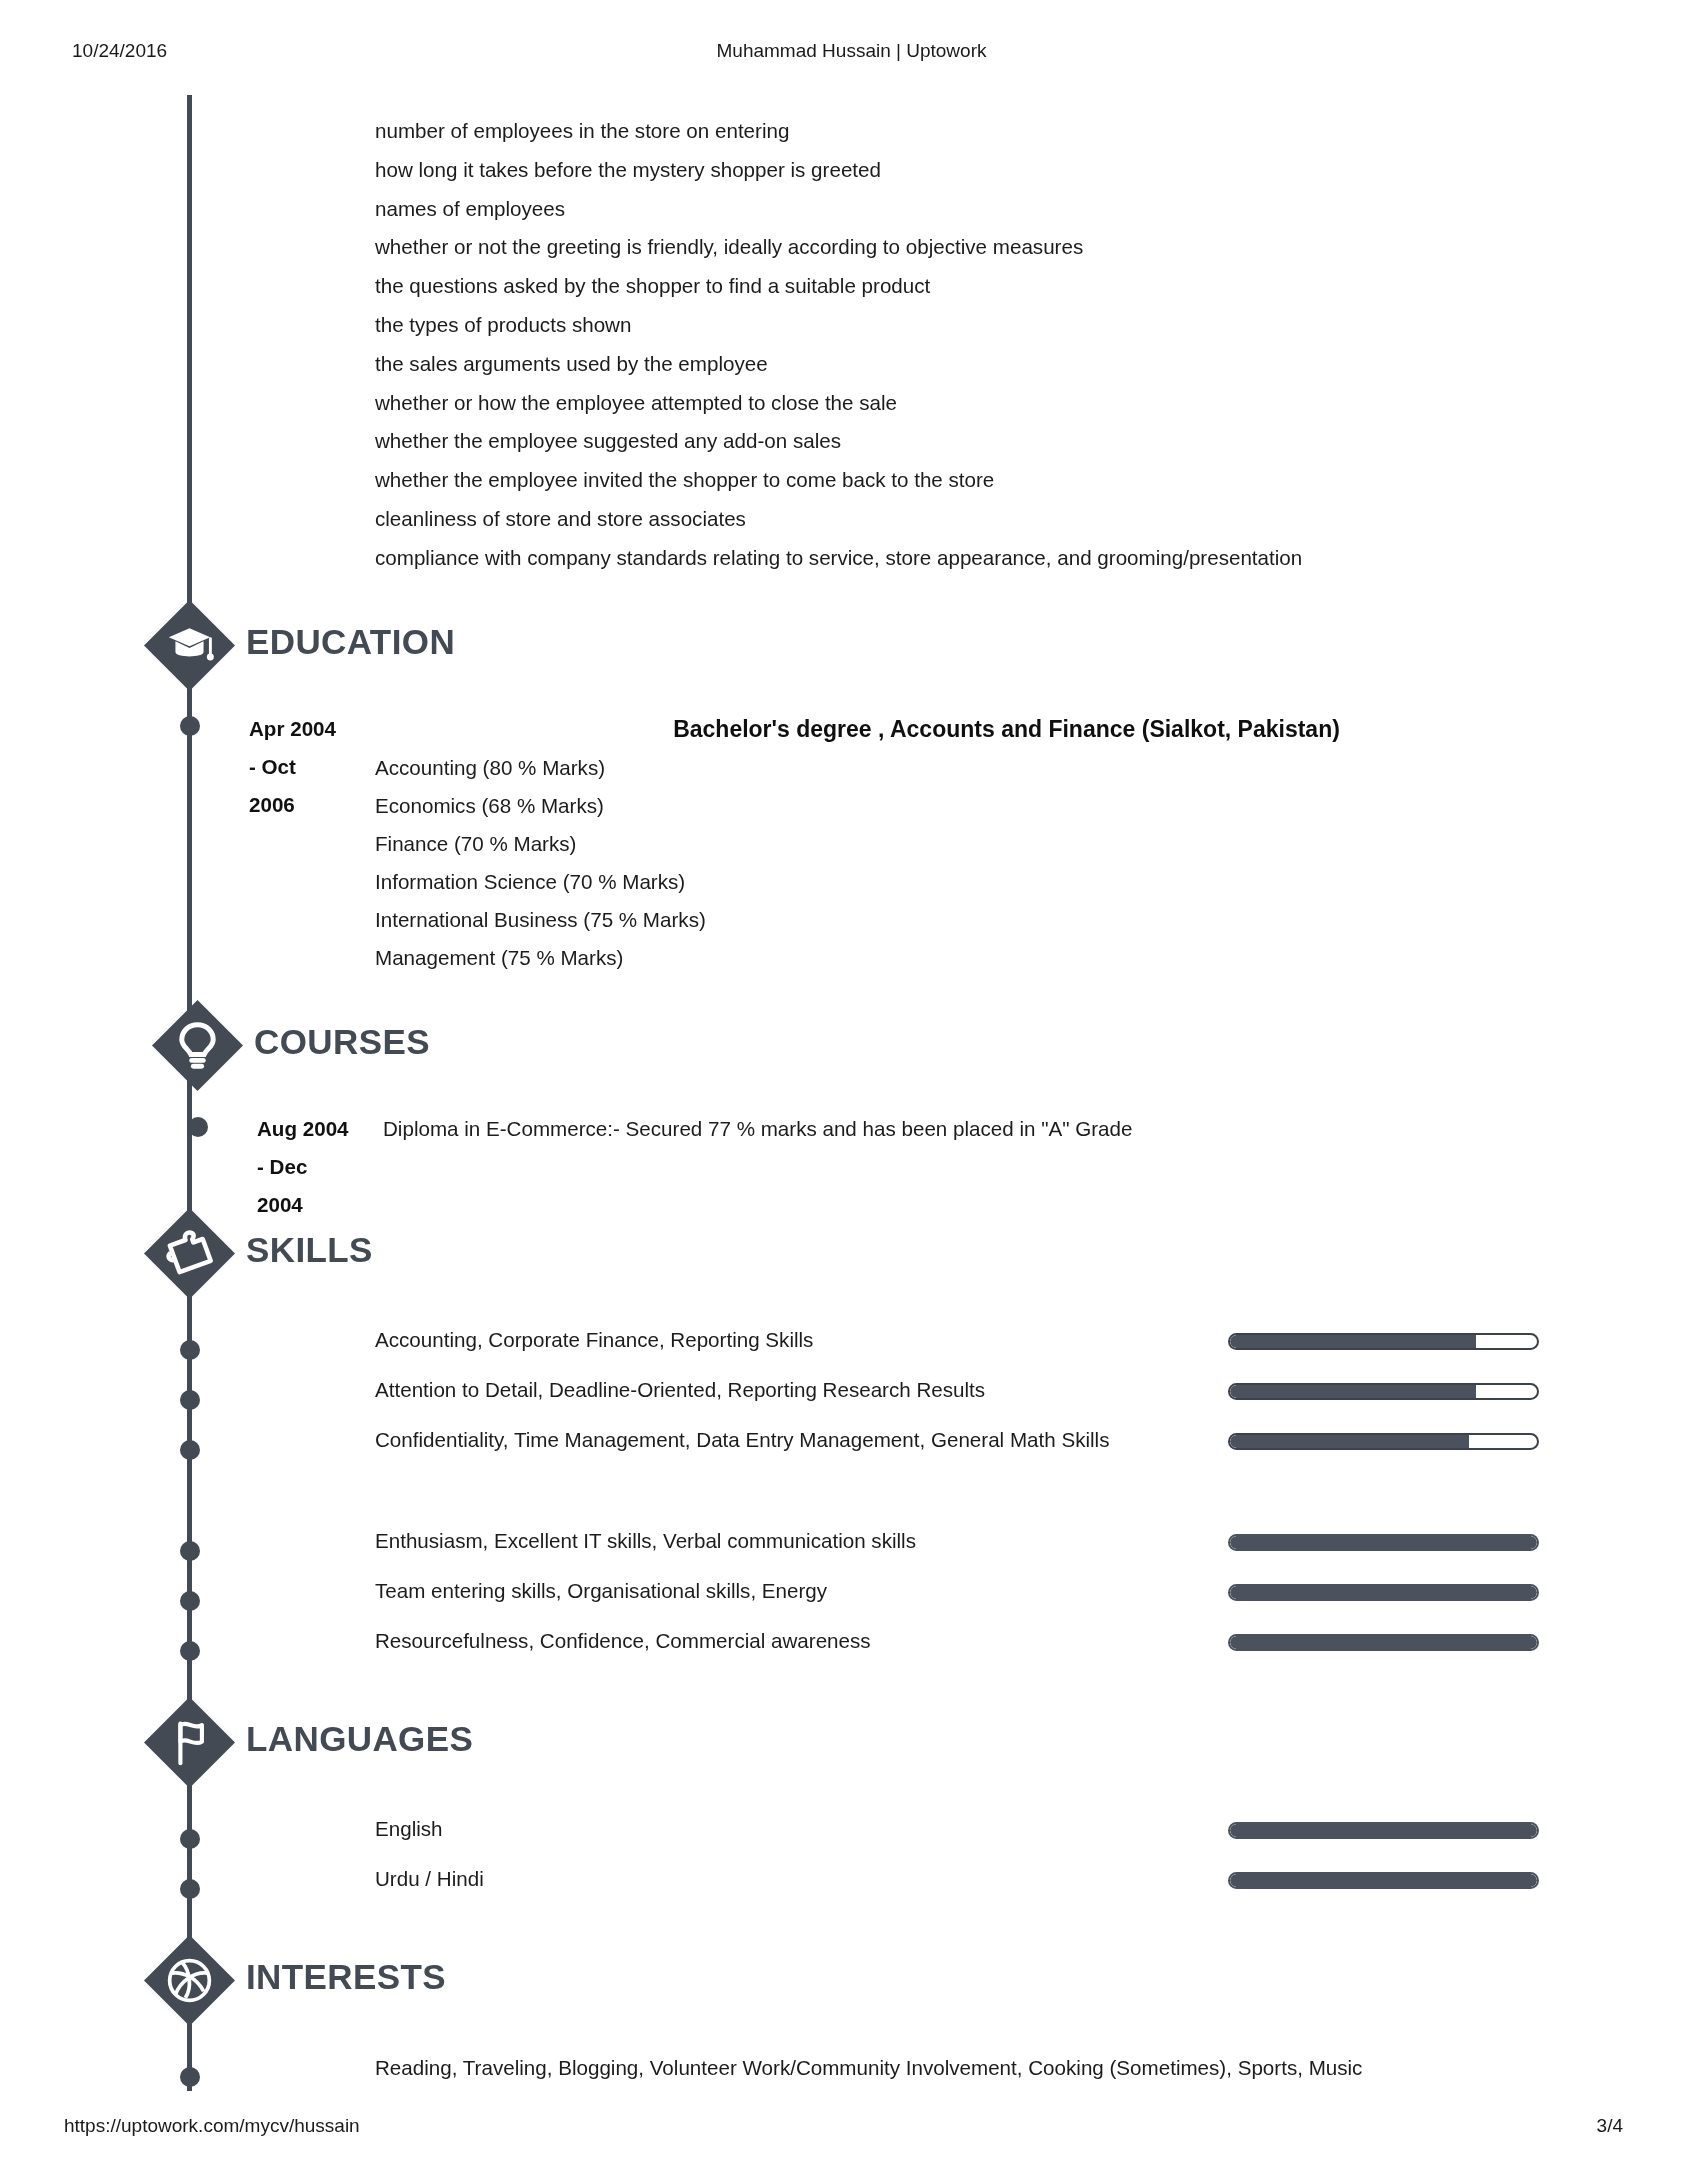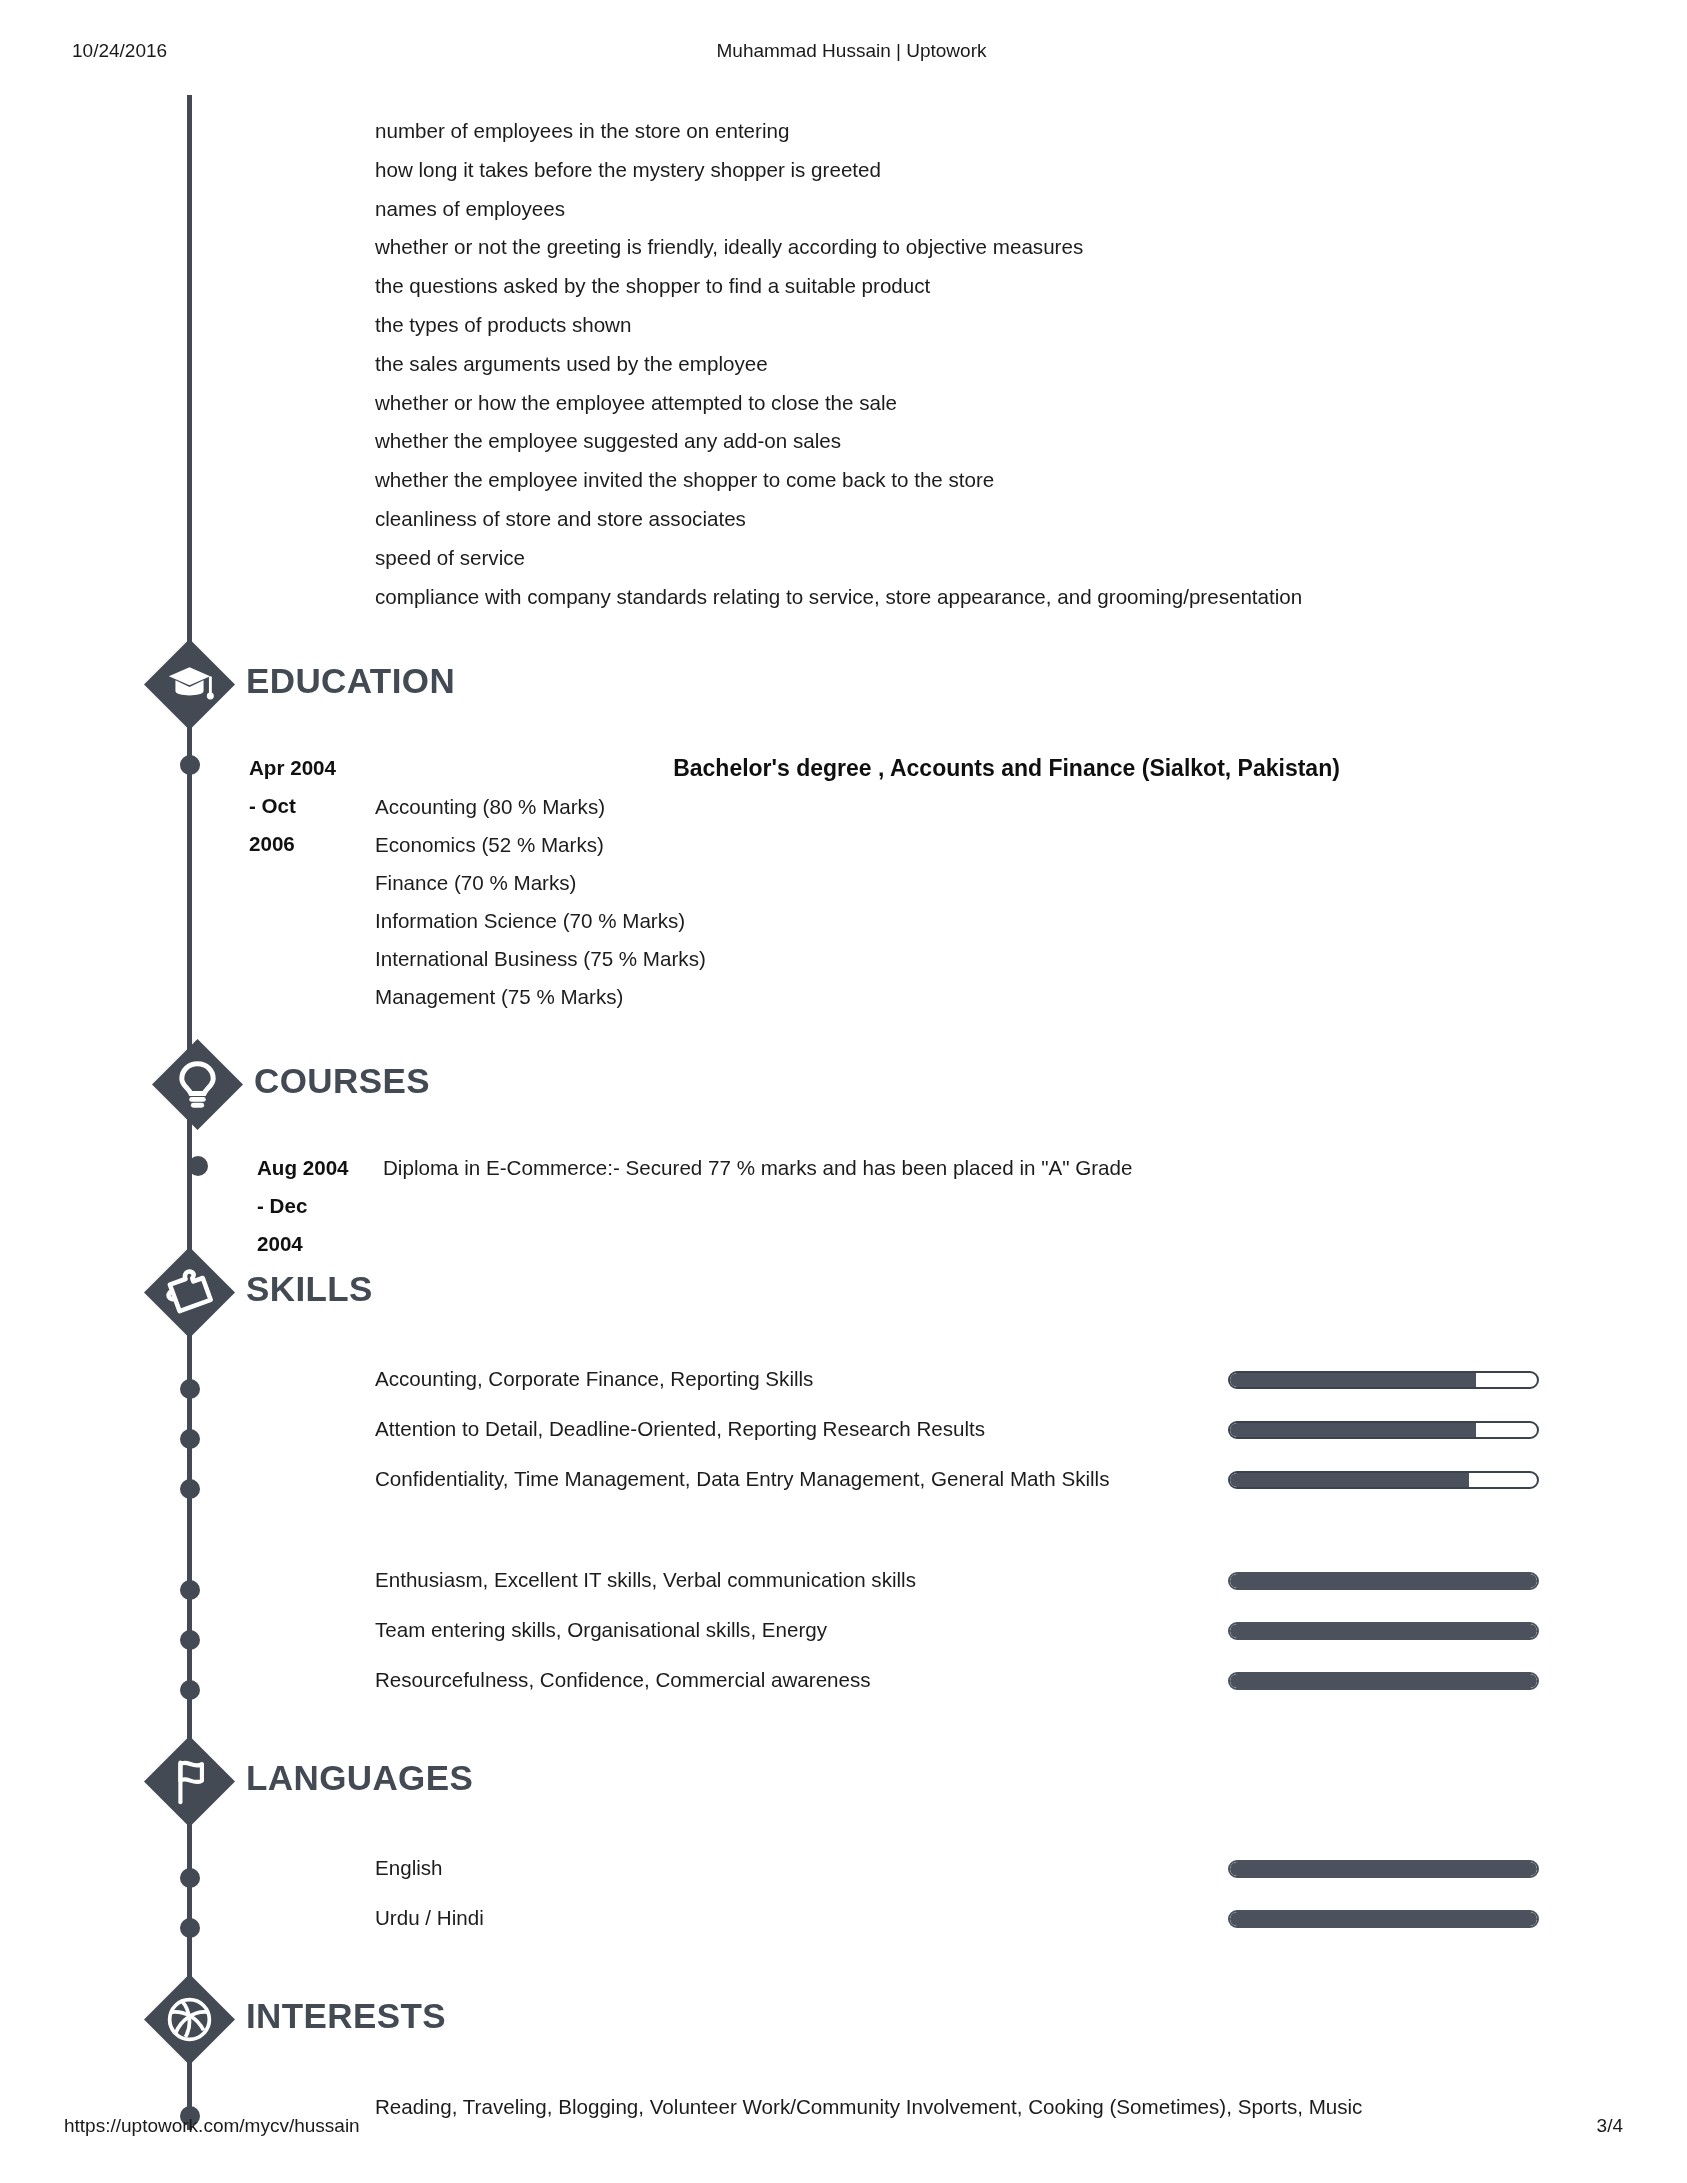--- a/index.html
+++ b/index.html
@@ -267,21 +267,20 @@
         <div class="bullet-line">how long it takes before the mystery shopper is greeted</div>
         <div class="bullet-line">names of employees</div>
         <div class="bullet-line">whether or not the greeting is friendly, ideally according to objective measures</div>
         <div class="bullet-line">the questions asked by the shopper to find a suitable product</div>
         <div class="bullet-line">the types of products shown</div>
         <div class="bullet-line">the sales arguments used by the employee</div>
         <div class="bullet-line">whether or how the employee attempted to close the sale</div>
         <div class="bullet-line">whether the employee suggested any add-on sales</div>
         <div class="bullet-line">whether the employee invited the shopper to come back to the store</div>
         <div class="bullet-line">cleanliness of store and store associates</div>
-        <div class="bullet-line">speed of service</div>
         <div class="bullet-line">compliance with company standards relating to service, store appearance, and grooming/presentation</div>
       </div>
 
       <div class="block">
         <div class="section-head">
           <svg class="diamond" viewBox="0 0 110 110">
             <polygon points="55,0 110,55 55,110 0,55" fill="#434a54"></polygon>
             <g fill="#ffffff">
               <path d="M55 34 L80 45 L55 56 L30 45 Z"></path>
               <path d="M38 50 L38 63 C38 70 72 70 72 63 L72 50 L55 58 Z"></path>
@@ -295,21 +294,21 @@
         <div class="entry">
           <div class="tl-dot" style="top:6.6px;"></div>
           <div class="entry-date">
             <div>Apr 2004</div>
             <div>- Oct</div>
             <div>2006</div>
           </div>
           <div class="entry-body">
             <div class="entry-title">Bachelor's degree , Accounts and Finance (Sialkot, Pakistan)</div>
             <div class="entry-item">Accounting (80 % Marks)</div>
-            <div class="entry-item">Economics (52 % Marks)</div>
+            <div class="entry-item">Economics (68 % Marks)</div>
             <div class="entry-item">Finance (70 % Marks)</div>
             <div class="entry-item">Information Science (70 % Marks)</div>
             <div class="entry-item">International Business (75 % Marks)</div>
             <div class="entry-item">Management (75 % Marks)</div>
           </div>
         </div>
       </div>
 
       <div class="block" style="margin-top:23px;padding-left:8px;">
         <div class="section-head">

